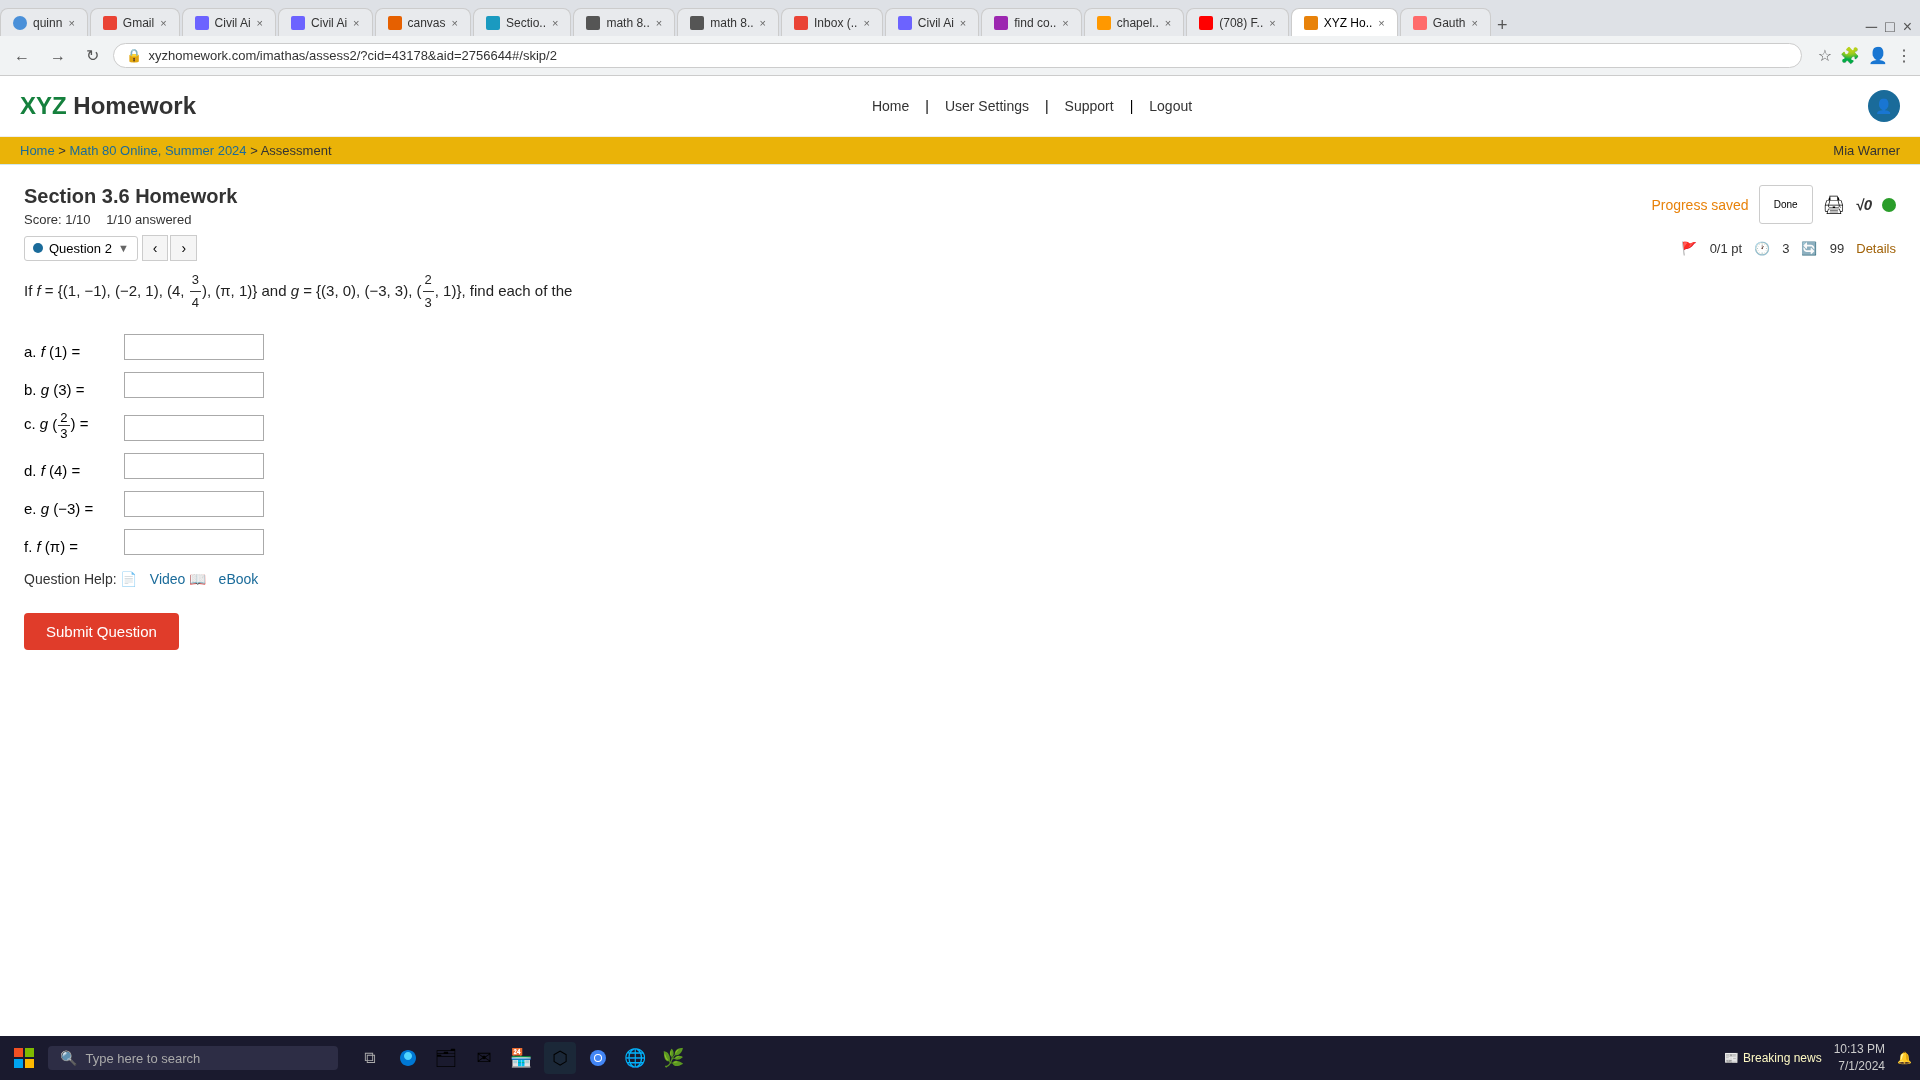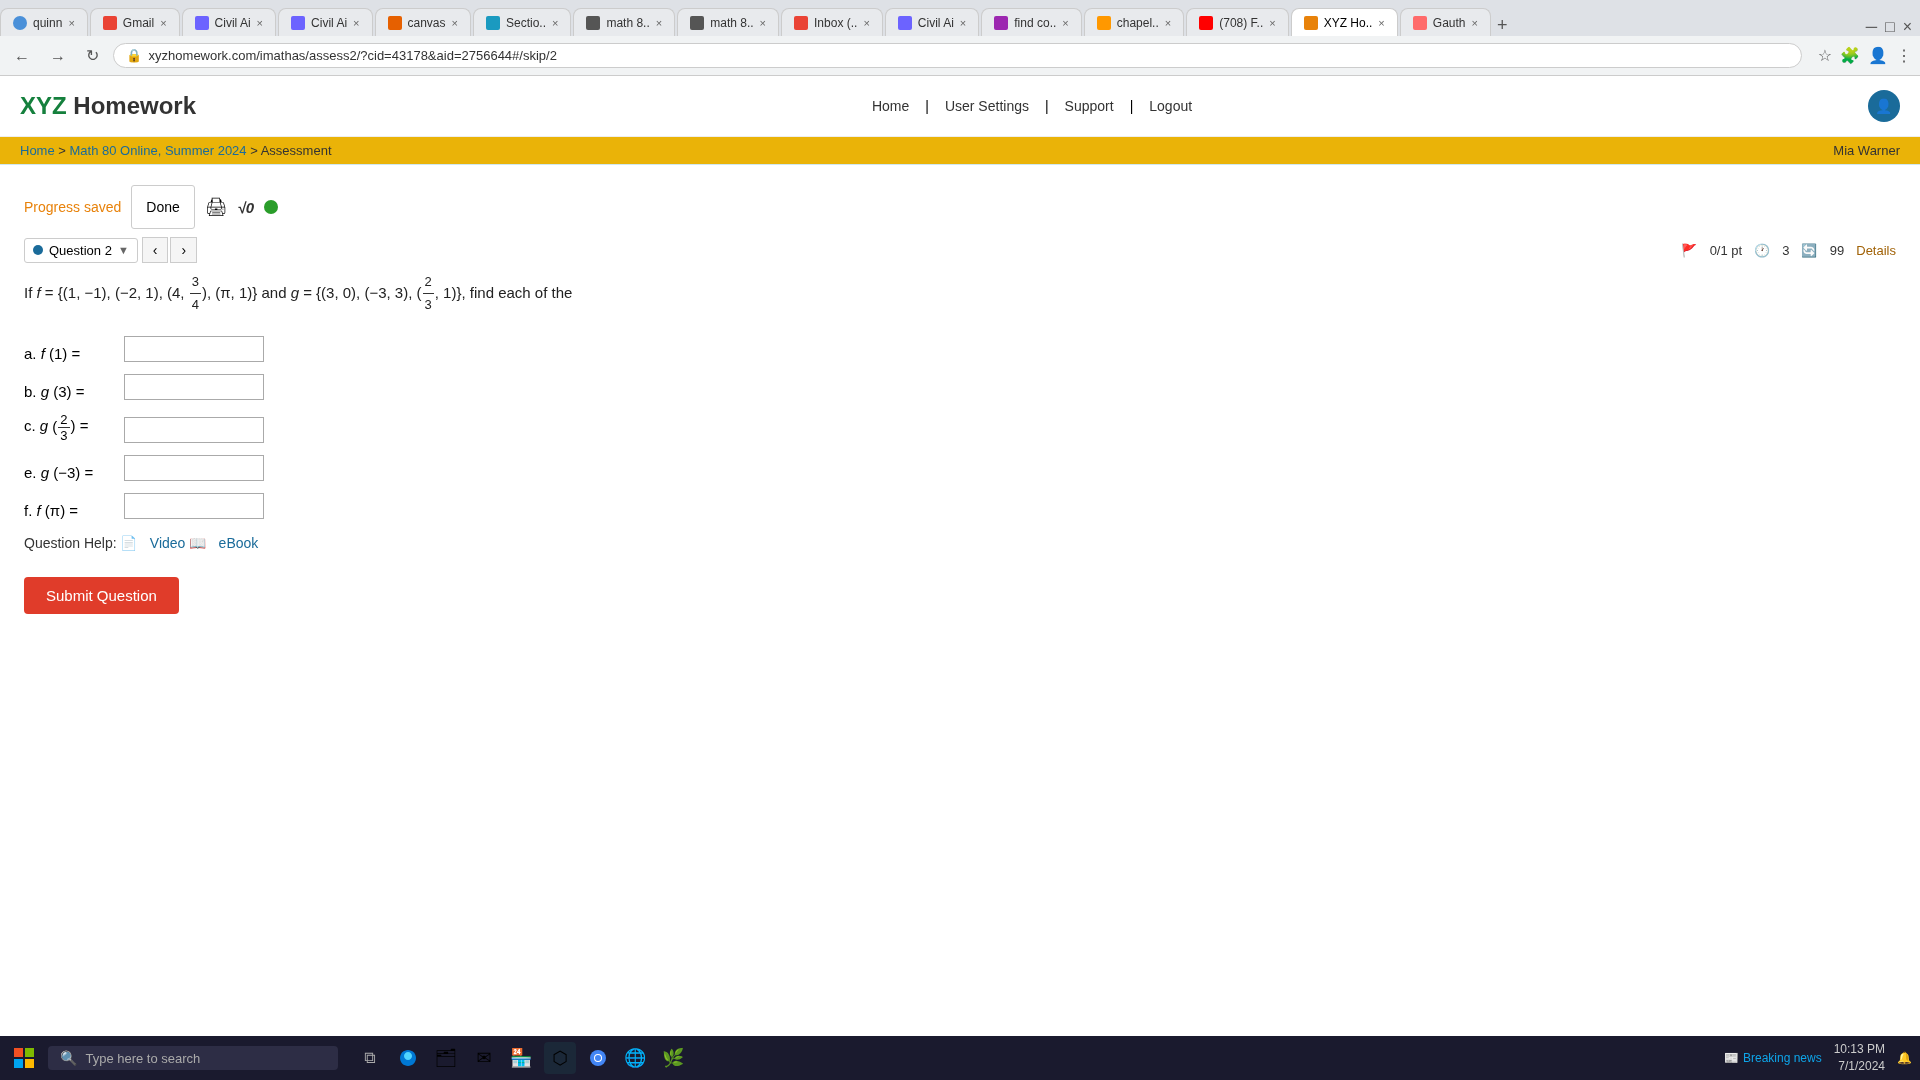--- a/index.html
+++ b/index.html
@@ -196,21 +196,21 @@
       cursor: pointer;
       font-size: 14px;
     }
 
     .q-info { display: flex; align-items: center; gap: 12px; font-size: 13px; color: #333; }
     .details-link { color: #a16207; text-decoration: none; }
     .done-btn {
       background: #fff;
       border: 1px solid #ccc;
       padding: 13px 14px;
-      font-size: 14px;
+      font-size: 10px;
       cursor: pointer;
       border-radius: 3px;
     }
 
     
     .question-content { font-size: 15px; color: #222; margin-bottom: 20px; line-height: 1.7; }
 
     
     .answer-row {
       display: flex;
@@ -438,20 +438,27 @@
         <span> &gt; </span>
         <span>Assessment</span>
       </div>
       <div style="color:#333;">Mia Warner</div>
     </div>
 
     <div class="main-content" style="position:relative;">
 
       
       <div class="assessment-header-row">
+        <div>
+          <div class="assessment-title">Section 3.6 Homework</div>
+          <div class="score-line">
+            <span>Score: 1/10</span>
+            <span>1/10 answered</span>
+          </div>
+        </div>
         <div style="display:flex;align-items:center;gap:10px;">
           <span style="color:#e8820a;font-size:14px;">Progress saved</span>
           <button class="done-btn framed-tab">Done</button>
           <span style="font-size:18px;cursor:pointer;">🖨</span>
           <span style="font-size:15px;font-style:italic;font-weight:bold;color:#333;">√0</span>
           <div style="width:14px;height:14px;border-radius:50%;background:#2a9d2a;"></div>
         </div>
       </div>
 
       
@@ -501,20 +508,24 @@
         <input type="text" class="answer-input" placeholder="" style="">
       </div>
       <div class="answer-row">
         <span class="answer-label">c. <em>g</em> <span style="display:inline-flex;align-items:center;">(</span><span class="math-frac">
               <span class="num">2</span>
               <span class="den">3</span>
             </span><span>) = </span></span>
         <input type="text" class="answer-input" placeholder="" style="">
       </div>
       <div class="answer-row">
+        <span class="answer-label">d. <em>f</em> (4) = </span>
+        <input type="text" class="answer-input" placeholder="" style="">
+      </div>
+      <div class="answer-row">
         <span class="answer-label">e. <em>g</em> (−3) = </span>
         <input type="text" class="answer-input" placeholder="" style="">
       </div>
       <div class="answer-row">
         <span class="answer-label">f. <em>f</em> (π) = </span>
         <input type="text" class="answer-input" placeholder="" style="">
       </div>
 
       
       <div class="question-help">
@@ -560,21 +571,21 @@
         <svg width="20" height="20" viewBox="0 0 20 20">
           <circle cx="10" cy="10" r="8" fill="#4285f4"></circle>
           <circle cx="10" cy="10" r="4" fill="white"></circle>
           <circle cx="10" cy="10" r="3" fill="#4285f4"></circle>
         </svg>
       </div>
       <div class="taskbar-app" style="font-size:18px;">🌐</div>
       <div class="taskbar-app" style="font-size:18px;color:#00c896;">🌿</div>
     </div>
     <div class="taskbar-right">
-      <span style="font-size:12px;color:#0ea5e9;">
+      <span style="font-size:12px;color:#fef9c3;">
         📰 <span>Breaking news</span>
       </span>
       <span>
         <div class="taskbar-time">
           <div>10:13 PM</div>
           <div>7/1/2024</div>
         </div>
       </span>
       <span>🔔</span>
     </div>

